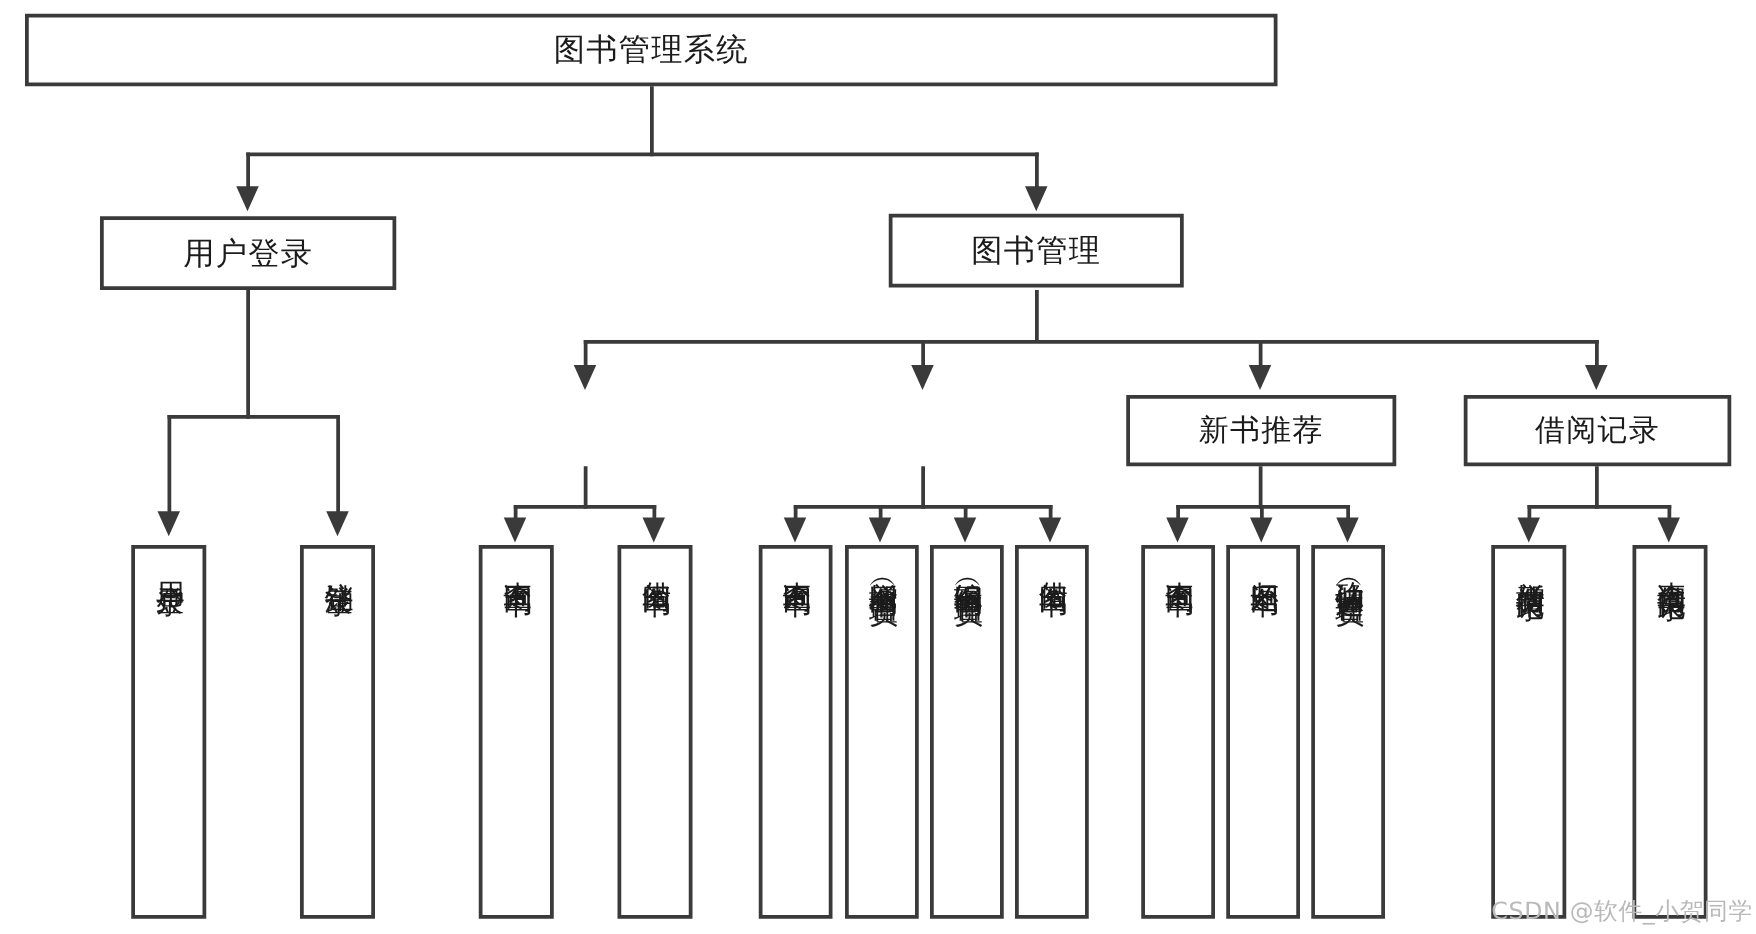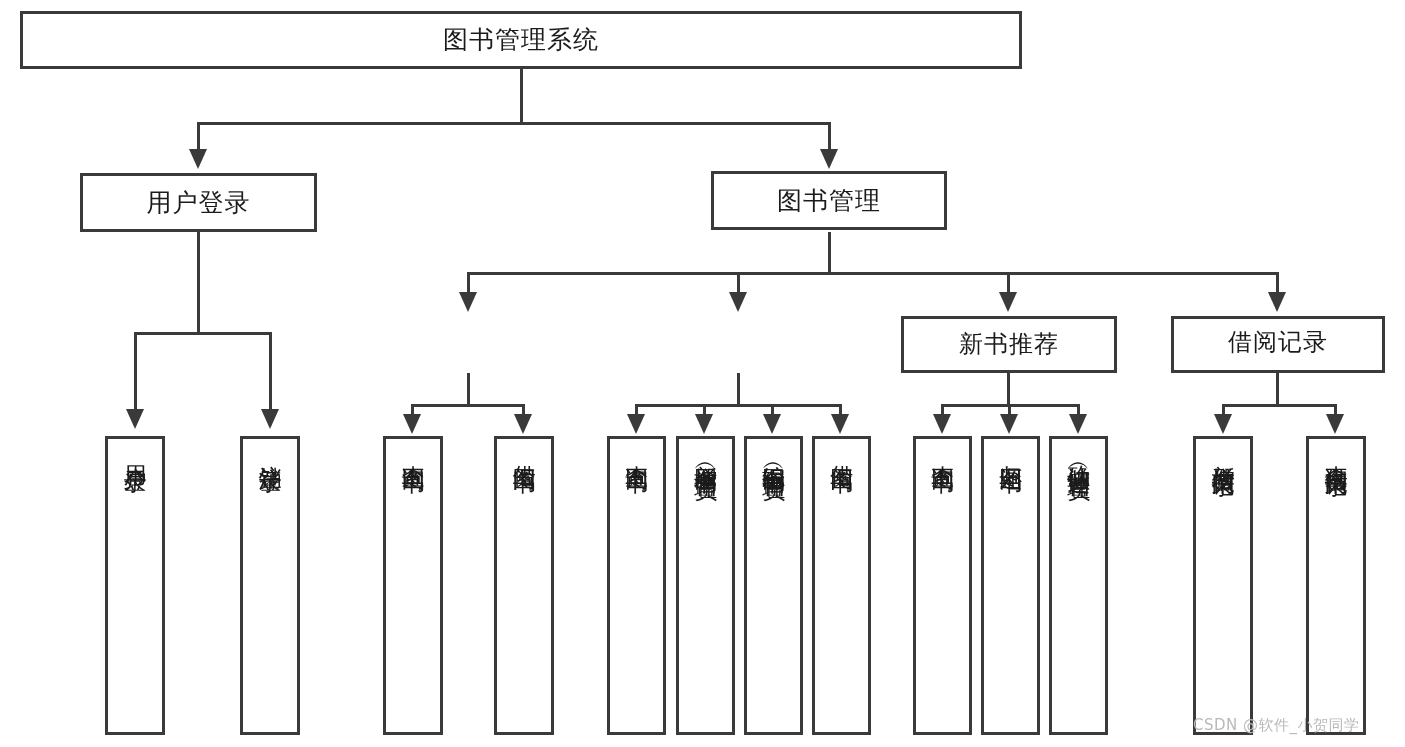--- a/index.html
+++ b/index.html
@@ -72,21 +72,21 @@
     width: 0;
     height: 0;
     border-left: 9px solid transparent;
     border-right: 9px solid transparent;
     border-top: 20px solid #3a3a3a;
   }
 
   
   #watermark {
     position: absolute;
-    font-size: 15px;
+    font-size: 19px;
     color: #b9b9b9;
     letter-spacing: 0.5px;
     white-space: nowrap;
     user-select: none;
   }
 </style>
 </head>
 <body>
 
 <div id="canvas">
@@ -126,21 +126,21 @@
   <div class="conn vline" style="left:737px; top:272px; width:3px; height:22px;"></div>
   <div class="arrow" style="left:729px; top:292px;"></div>
   <div class="conn vline" style="left:1007px; top:272px; width:3px; height:22px;"></div>
   <div class="arrow" style="left:999px; top:292px;"></div>
   <div class="conn vline" style="left:1276px; top:272px; width:3px; height:22px;"></div>
   <div class="arrow" style="left:1268px; top:292px;"></div>
 
   <div class="node lvl3" style="left:901px; top:316px; width:216px; height:57px;">
     <span class="label">新书推荐</span>
   </div>
-  <div class="node lvl3" style="left:1171px; top:316px; width:214px; height:57px;font-family:Liberation Mono, monospace;">
+  <div class="node lvl3" style="left:1171px; top:316px; width:214px; height:57px;">
     <span class="label">借阅记录</span>
   </div>
 
   <div class="conn vline" style="left:467px; top:373px; width:3px; height:34px;"></div>
   <div class="conn hline" style="left:411px; top:404px; width:114px; height:3px;"></div>
   <div class="conn vline" style="left:411px; top:404px; width:3px; height:12px;"></div>
   <div class="arrow" style="left:403px; top:414px;"></div>
   <div class="conn vline" style="left:522px; top:404px; width:3px; height:12px;"></div>
   <div class="arrow" style="left:514px; top:414px;"></div>
 

